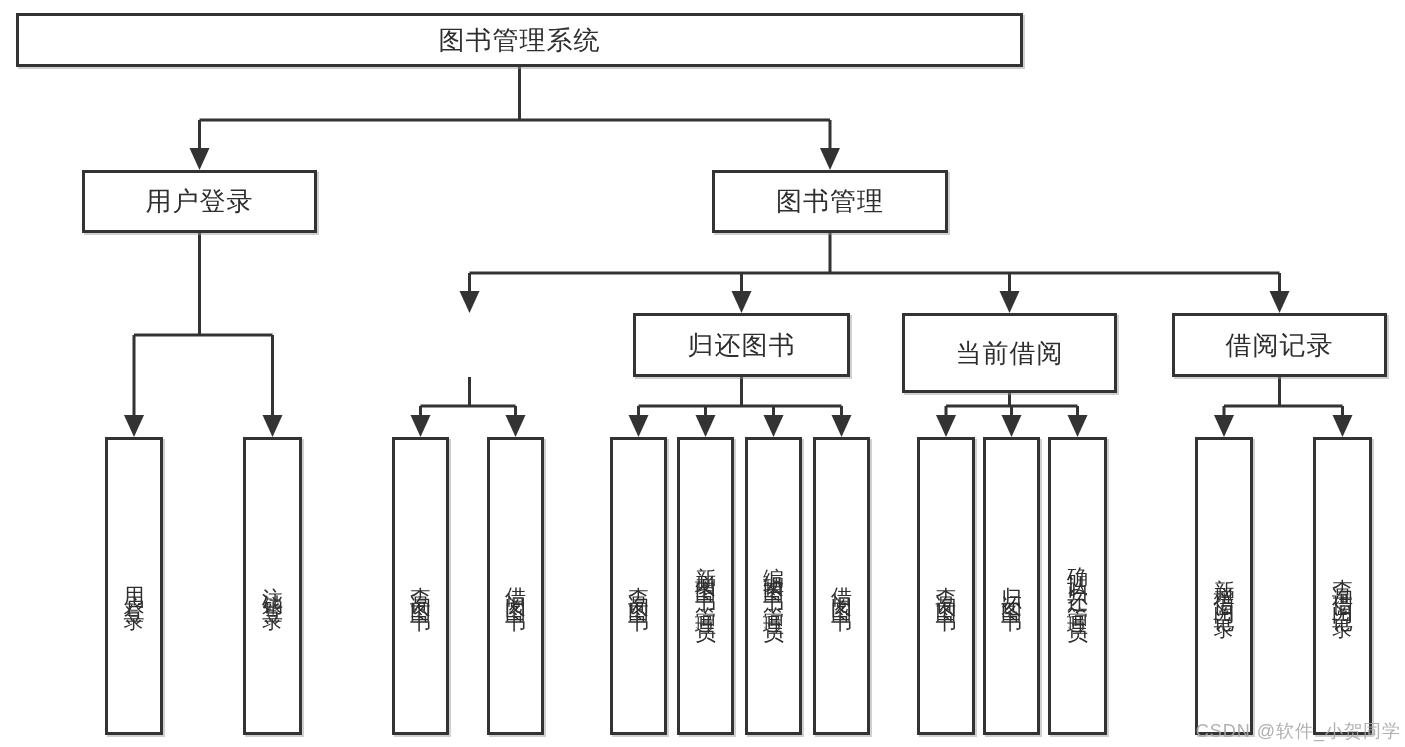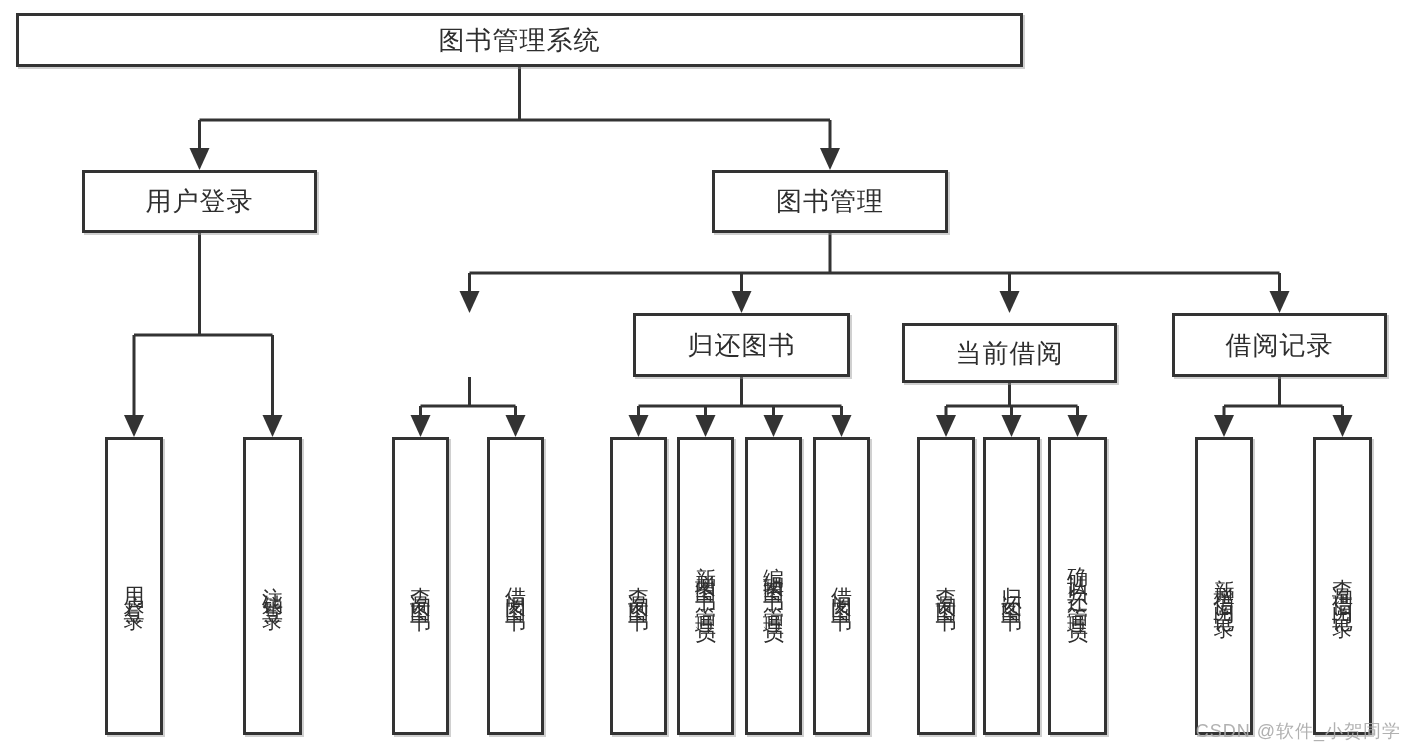--- a/index.html
+++ b/index.html
@@ -112,21 +112,21 @@
   <div class="hbox" style="left:82px; top:170px; width:235px; height:63px;">
     <span>用户登录</span>
   </div>
   <div class="hbox" style="left:712px; top:170px; width:236px; height:63px;">
     <span>图书管理</span>
   </div>
 
   <div class="hbox" style="left:633px; top:313px; width:217px; height:64px;">
     <span>归还图书</span>
   </div>
-  <div class="hbox" style="left:902px; top:313px; width:215px; height:60px;margin-top:10px;">
+  <div class="hbox" style="left:902px; top:313px; width:215px; height:80px;">
     <span>当前借阅</span>
   </div>
   <div class="hbox" style="left:1172px; top:313px; width:215px; height:64px;">
     <span>借阅记录</span>
   </div>
 
   <div class="vbox" style="left:105px; top:437px; width:58px; height:298px;">
     <span class="vlabel">用户登录</span>
   </div>
   <div class="vbox" style="left:243px; top:437px; width:59px; height:298px;">

